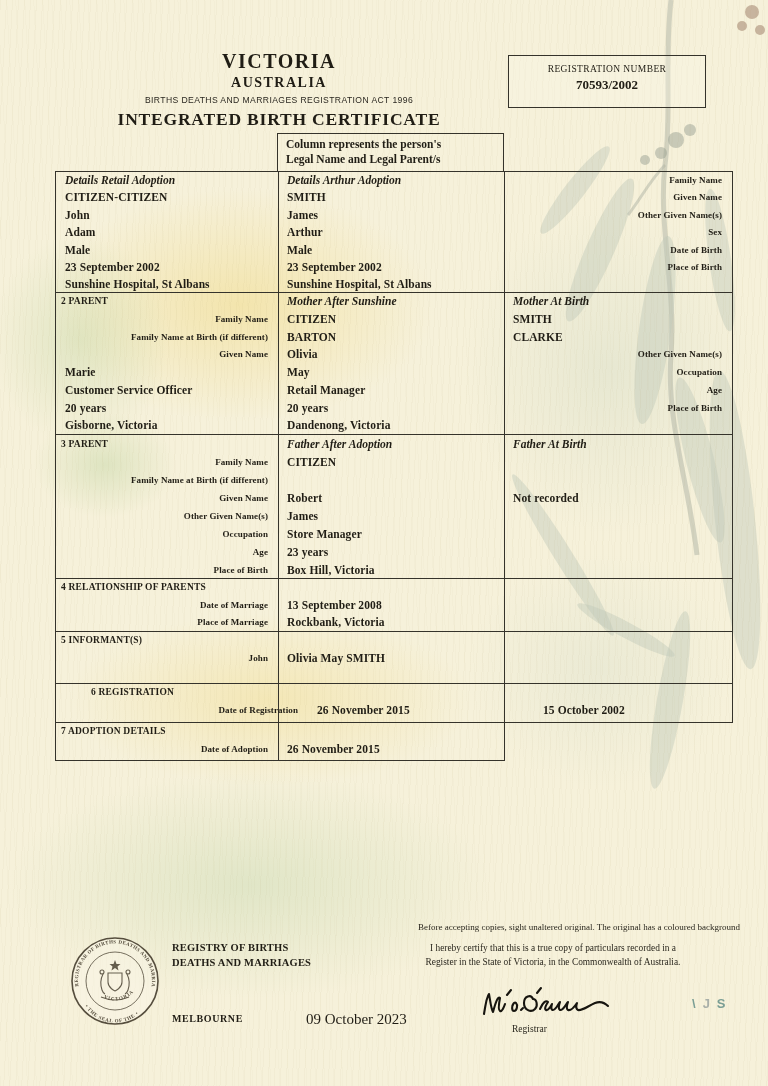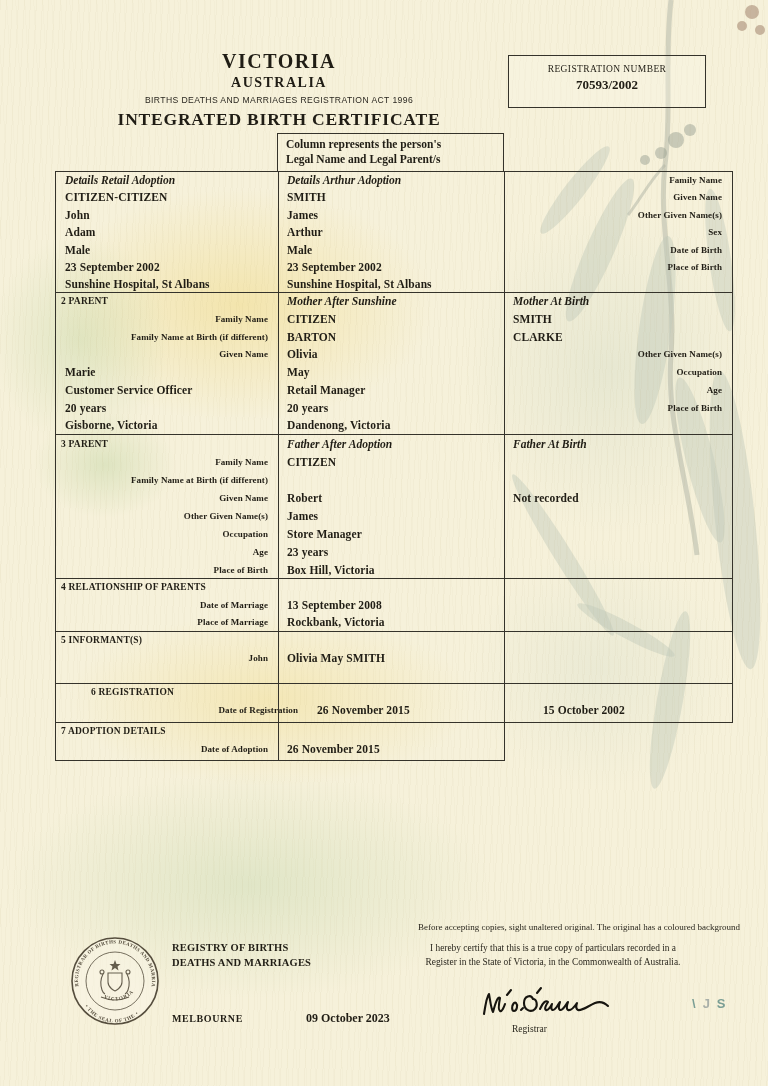--- a/index.html
+++ b/index.html
@@ -54,21 +54,21 @@
   .s5{height:52px;grid-auto-rows:17.5px;line-height:17.5px;}
   .s6{height:39px;grid-auto-rows:17.8px;line-height:17.8px;padding-left:30px;}
   .s7{height:38px;grid-auto-rows:17.5px;line-height:17.5px;}
 
   
   .fnotice{position:absolute;left:80px;top:908px;width:660px;text-align:center;font-size:9.6px;font-weight:600;letter-spacing:.2px;}
   .fnotice2{position:absolute;left:80px;top:922px;width:660px;text-align:right;font-size:9px;color:#2b281f;}
   .registry{position:absolute;left:172px;top:940px;font-size:10.5px;font-weight:bold;line-height:1.45;letter-spacing:.2px;}
   .certify{position:absolute;left:383px;top:941px;width:340px;font-size:9.4px;line-height:1.5;color:#2b281f;text-align:center;}
   .place{position:absolute;left:172px;top:1013px;font-size:10px;font-weight:bold;letter-spacing:.6px;}
-  .idate{position:absolute;left:306px;top:1011px;font-size:12px;font-weight:bold;}
+  .idate{position:absolute;left:306px;top:1011px;font-size:15px;font-weight:normal;}
   .sig{position:absolute;left:478px;top:986px;}
   .registrar{position:absolute;left:512px;top:1024px;width:120px;font-size:9.5px;color:#2b281f;}
   .sealwrap{position:absolute;left:65px;top:929px;}
   .marks{position:absolute;left:692px;top:996px;font-family:"Liberation Sans",sans-serif;font-size:13px;font-weight:bold;letter-spacing:7px;}
   .marks .m1,.marks .m3{color:#5c8a84;} .marks .m2{color:#97a09d;} .marks span{opacity:.8;}
 </style>
 </head>
 <body>
 
 <div class="page">

